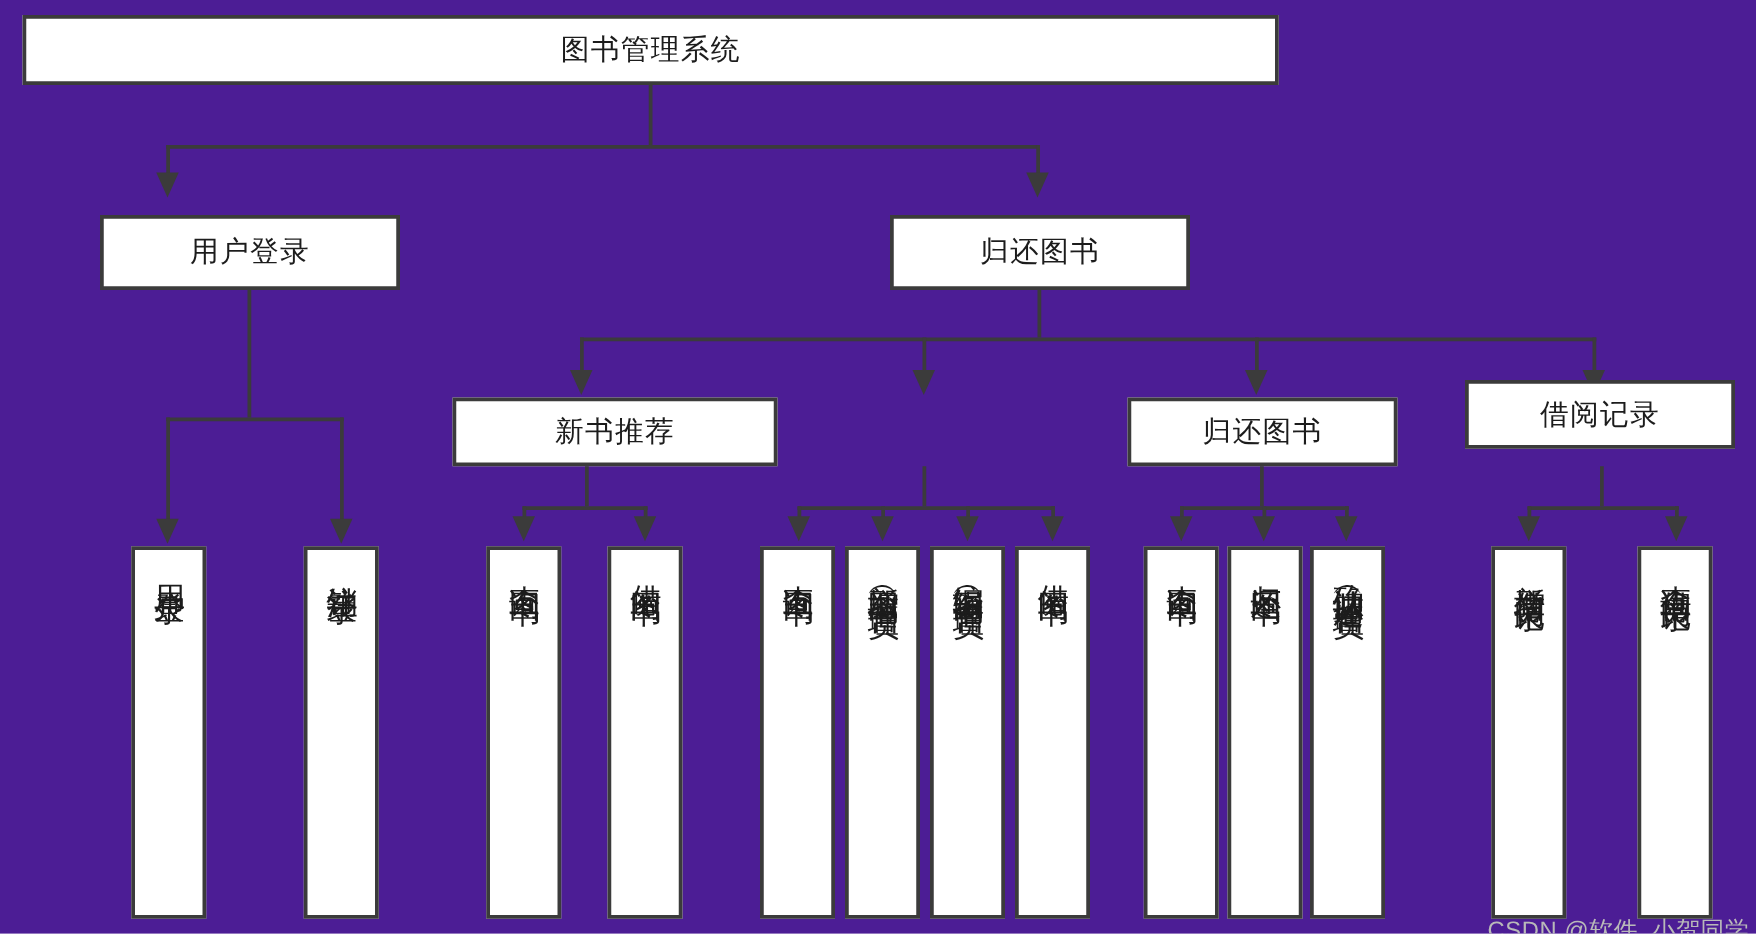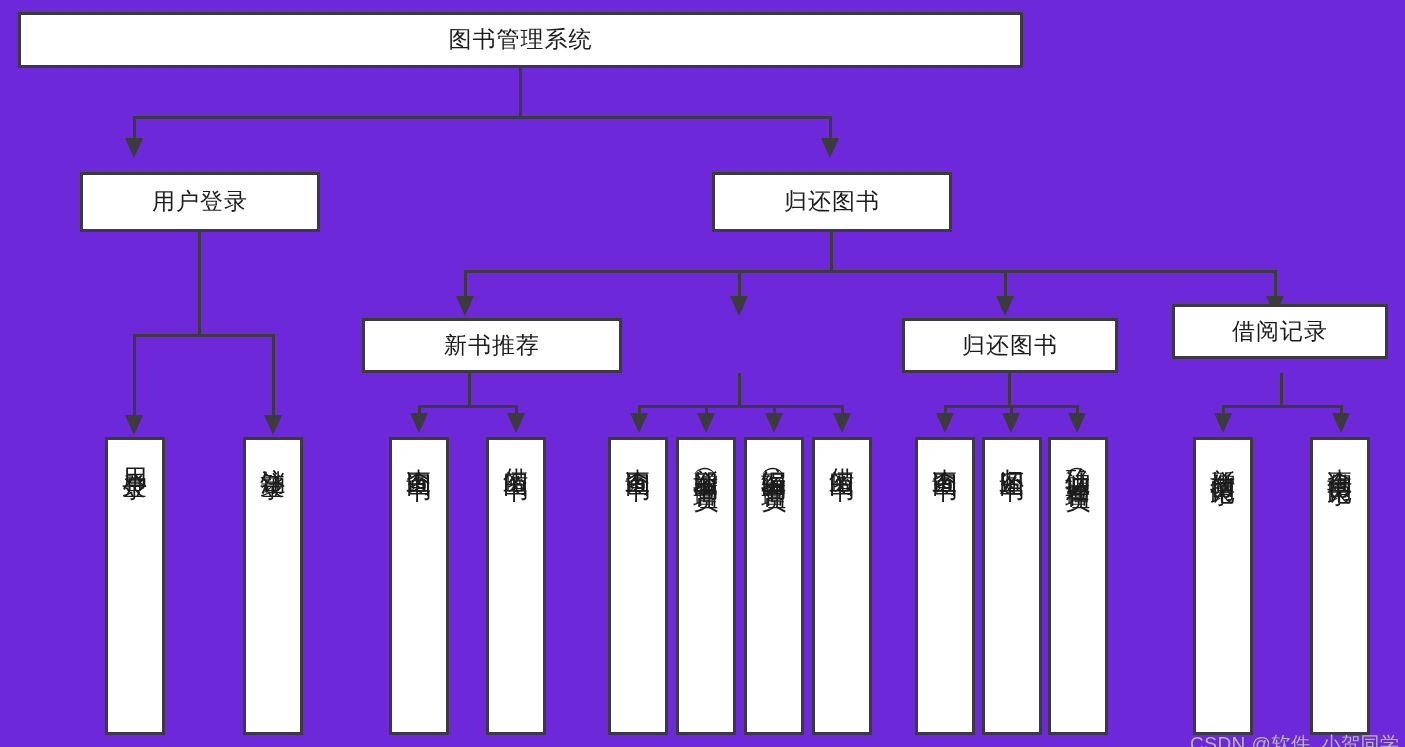--- a/index.html
+++ b/index.html
@@ -7,21 +7,21 @@
     padding: 0;
     background: #ffffff;
   }
   body {
     font-family: "Liberation Sans", "DejaVu Sans", sans-serif;
   }
   #canvas {
     position: relative;
     width: 1405px;
     height: 747px;
-    background: #6d28d9;
+    background: #4c1d95;
     overflow: hidden;
   }
   
   .node {
     position: absolute;
     box-sizing: border-box;
     border: 3px solid #3b3b3b;
     background: #ffffff;
     display: flex;
     align-items: center;

